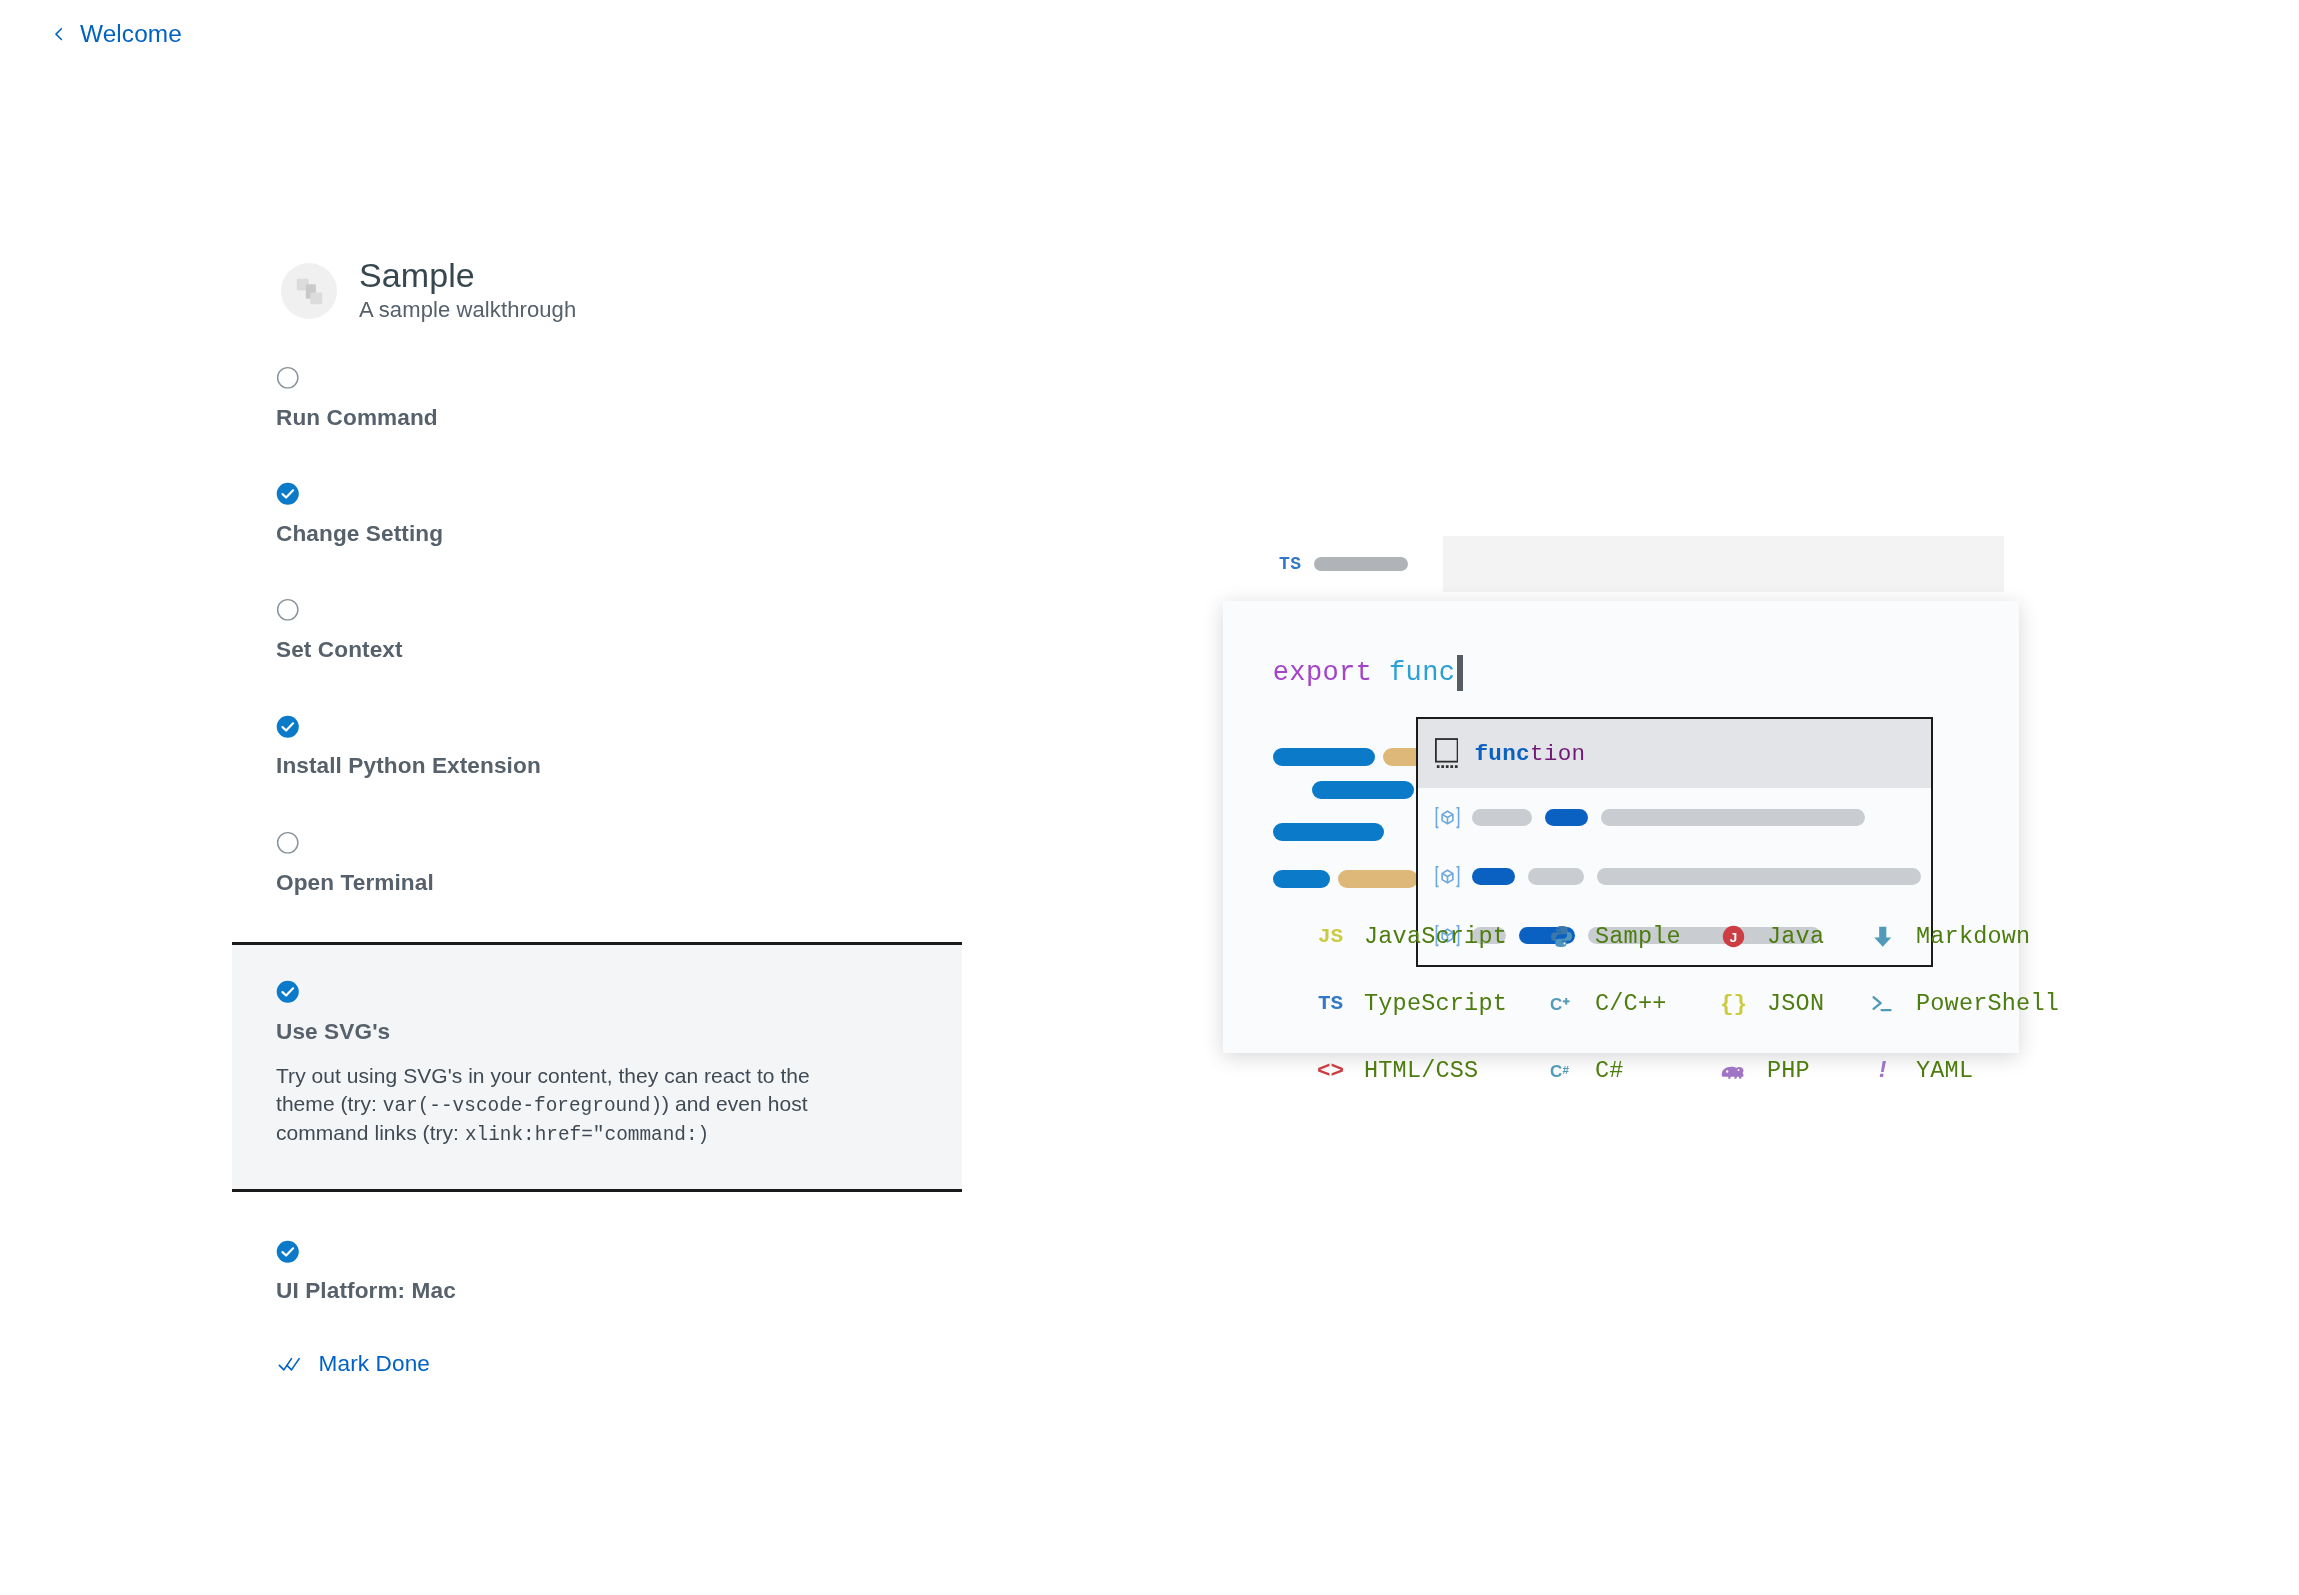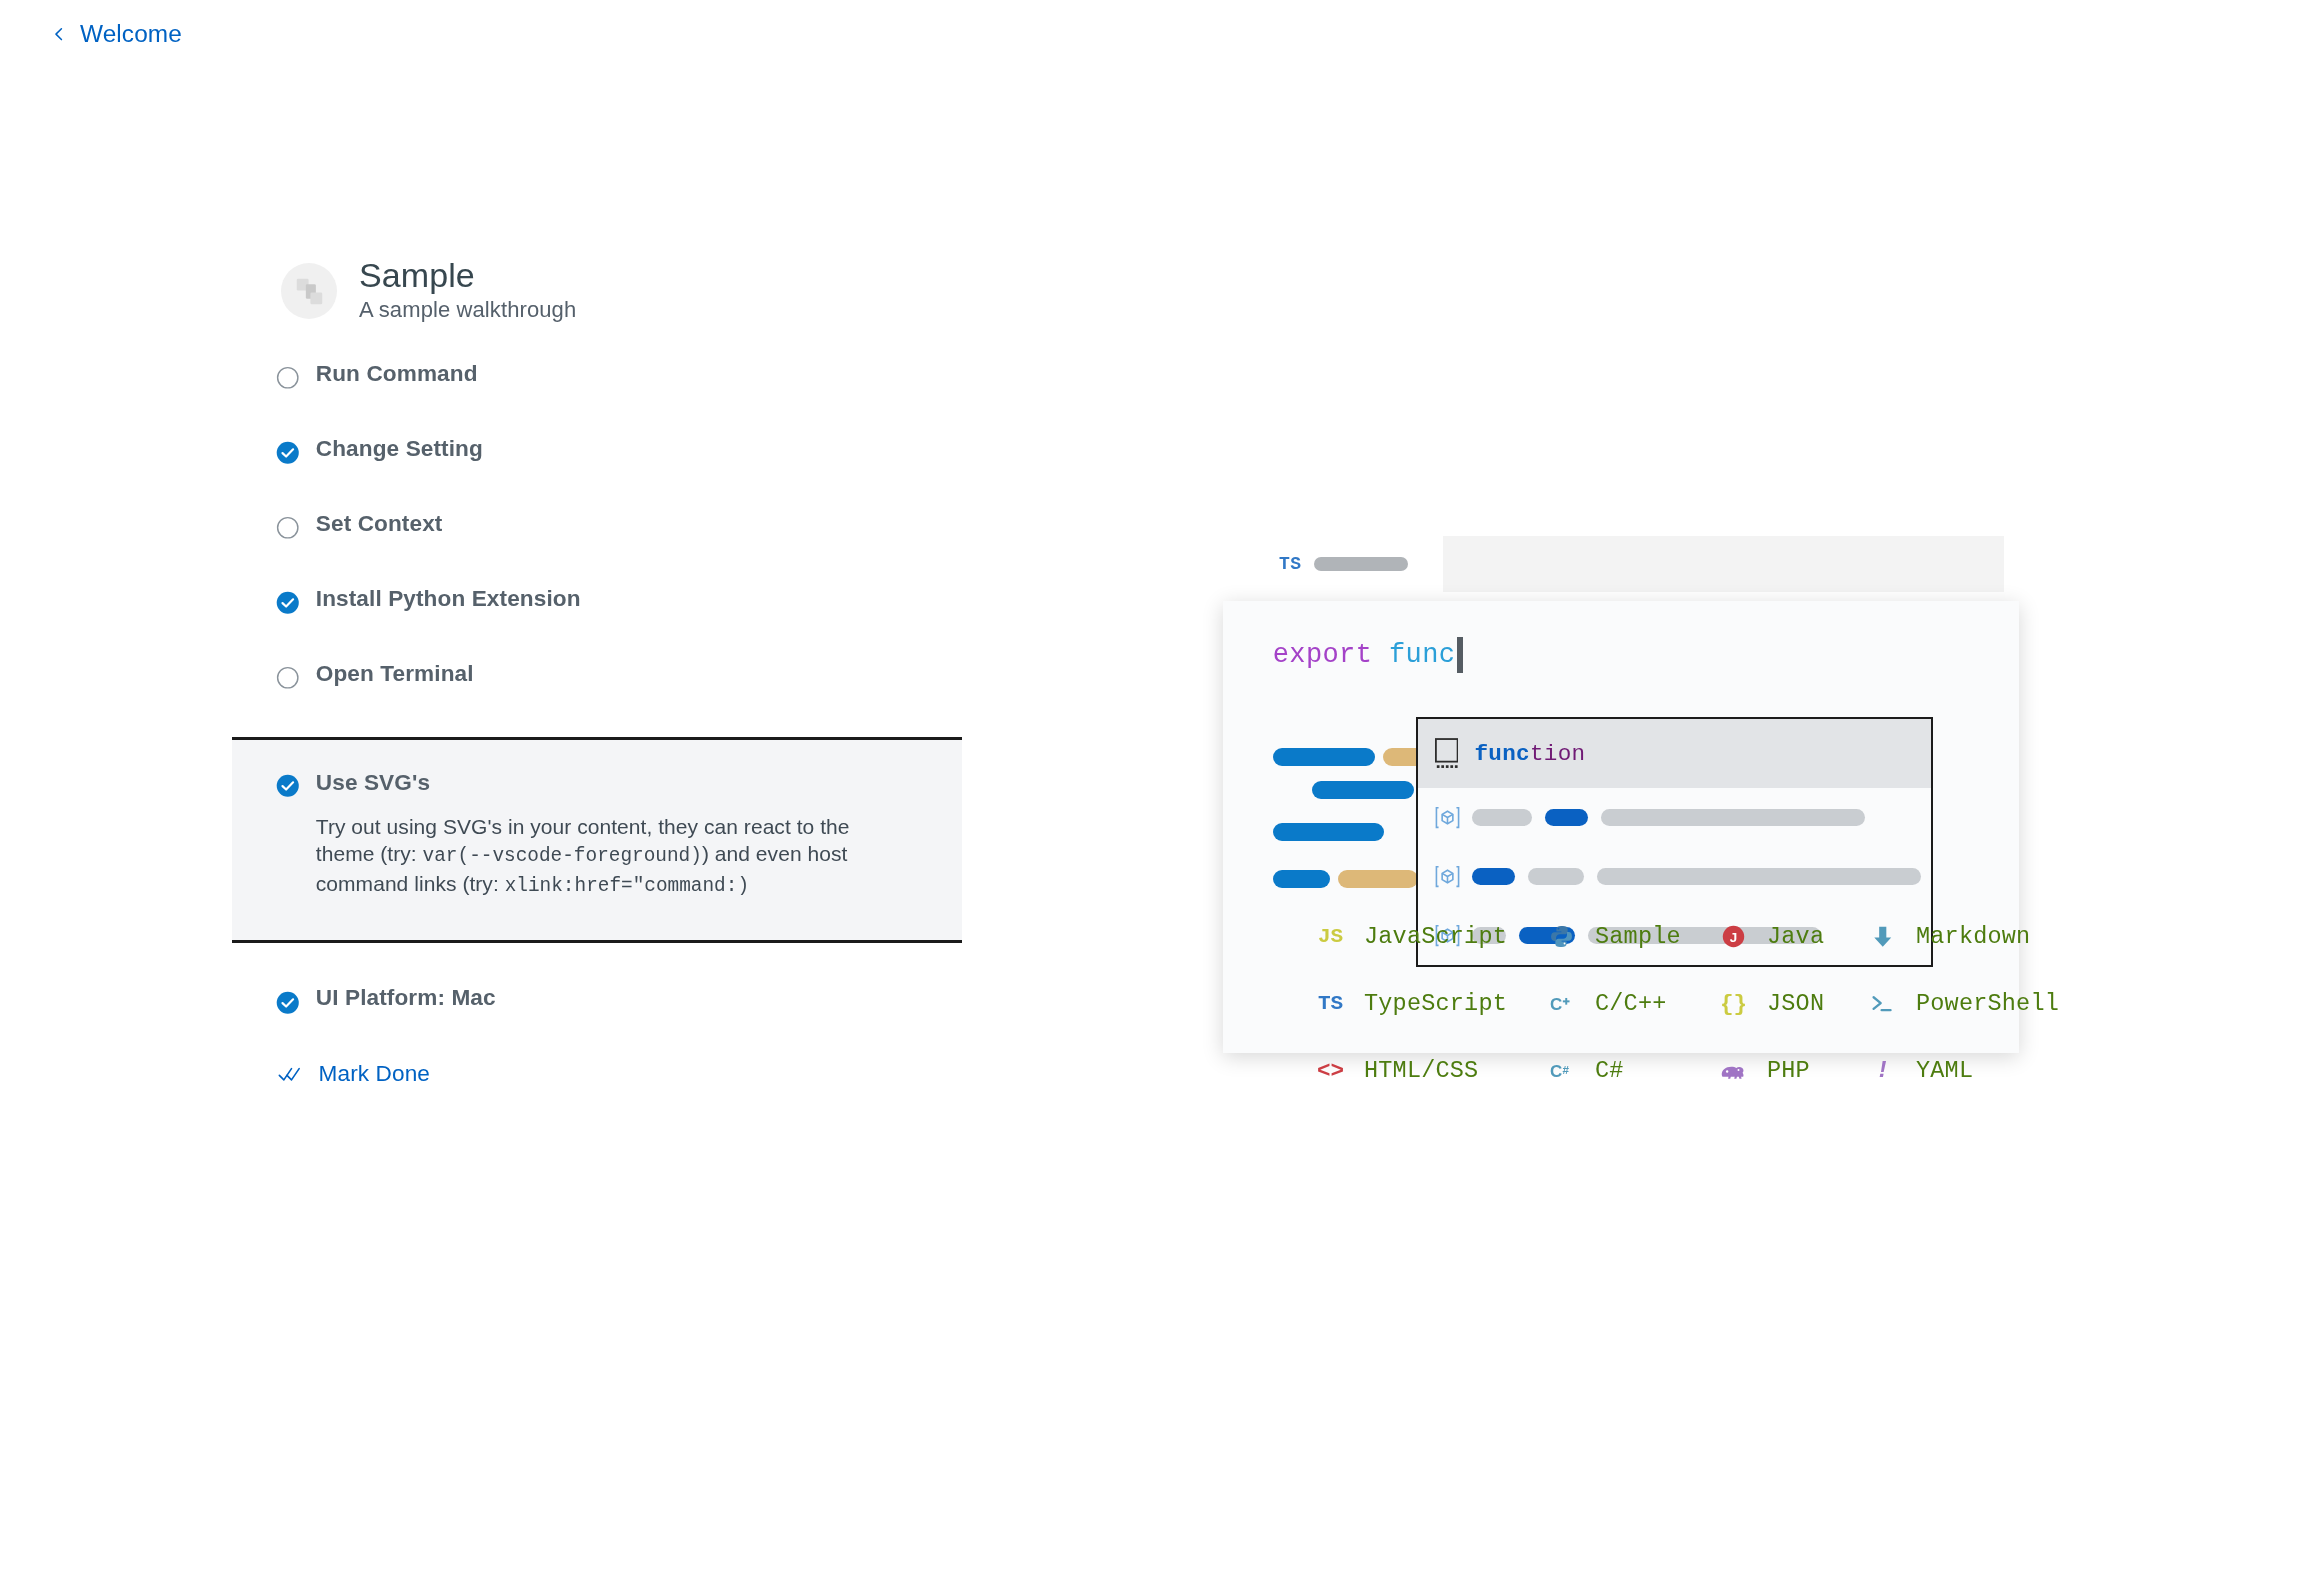--- a/index.html
+++ b/index.html
@@ -84,20 +84,21 @@
   }
 
   
   .step {
     display: flex;
     align-items: flex-start;
     gap: 16.3px;
     padding: 0 0 0 34px;
     margin-bottom: 47px;
     cursor: pointer;
+    flex-direction: column;
   }
   .step:last-of-type { margin-bottom: 0; }
 
   .step-check {
     flex: none;
     width: 23.5px;
     height: 23.5px;
     margin-top: 4.5px;
   }
   .step-check svg { display: block; width: 23.5px; height: 23.5px; }
@@ -208,21 +209,21 @@
     margin-left: -16.3px;
     width: 796px;
     height: 452px;
     background: #fafbfc;
     box-shadow: 0 3.6px 20px rgba(0,0,0,.16);
     box-sizing: border-box;
   }
   #code-line {
     position: absolute;
     left: 50px;
-    top: 36px;
+    top: 54px;
     display: flex;
     align-items: center;
     font-family: "Liberation Mono", "DejaVu Sans Mono", monospace;
     font-size: 27px;
     letter-spacing: 0.4px;
     white-space: pre;
     text-align: right;
   }
   .kw-export { color: #a442c8; }
   .kw-func   { color: #2b9fd8; }

